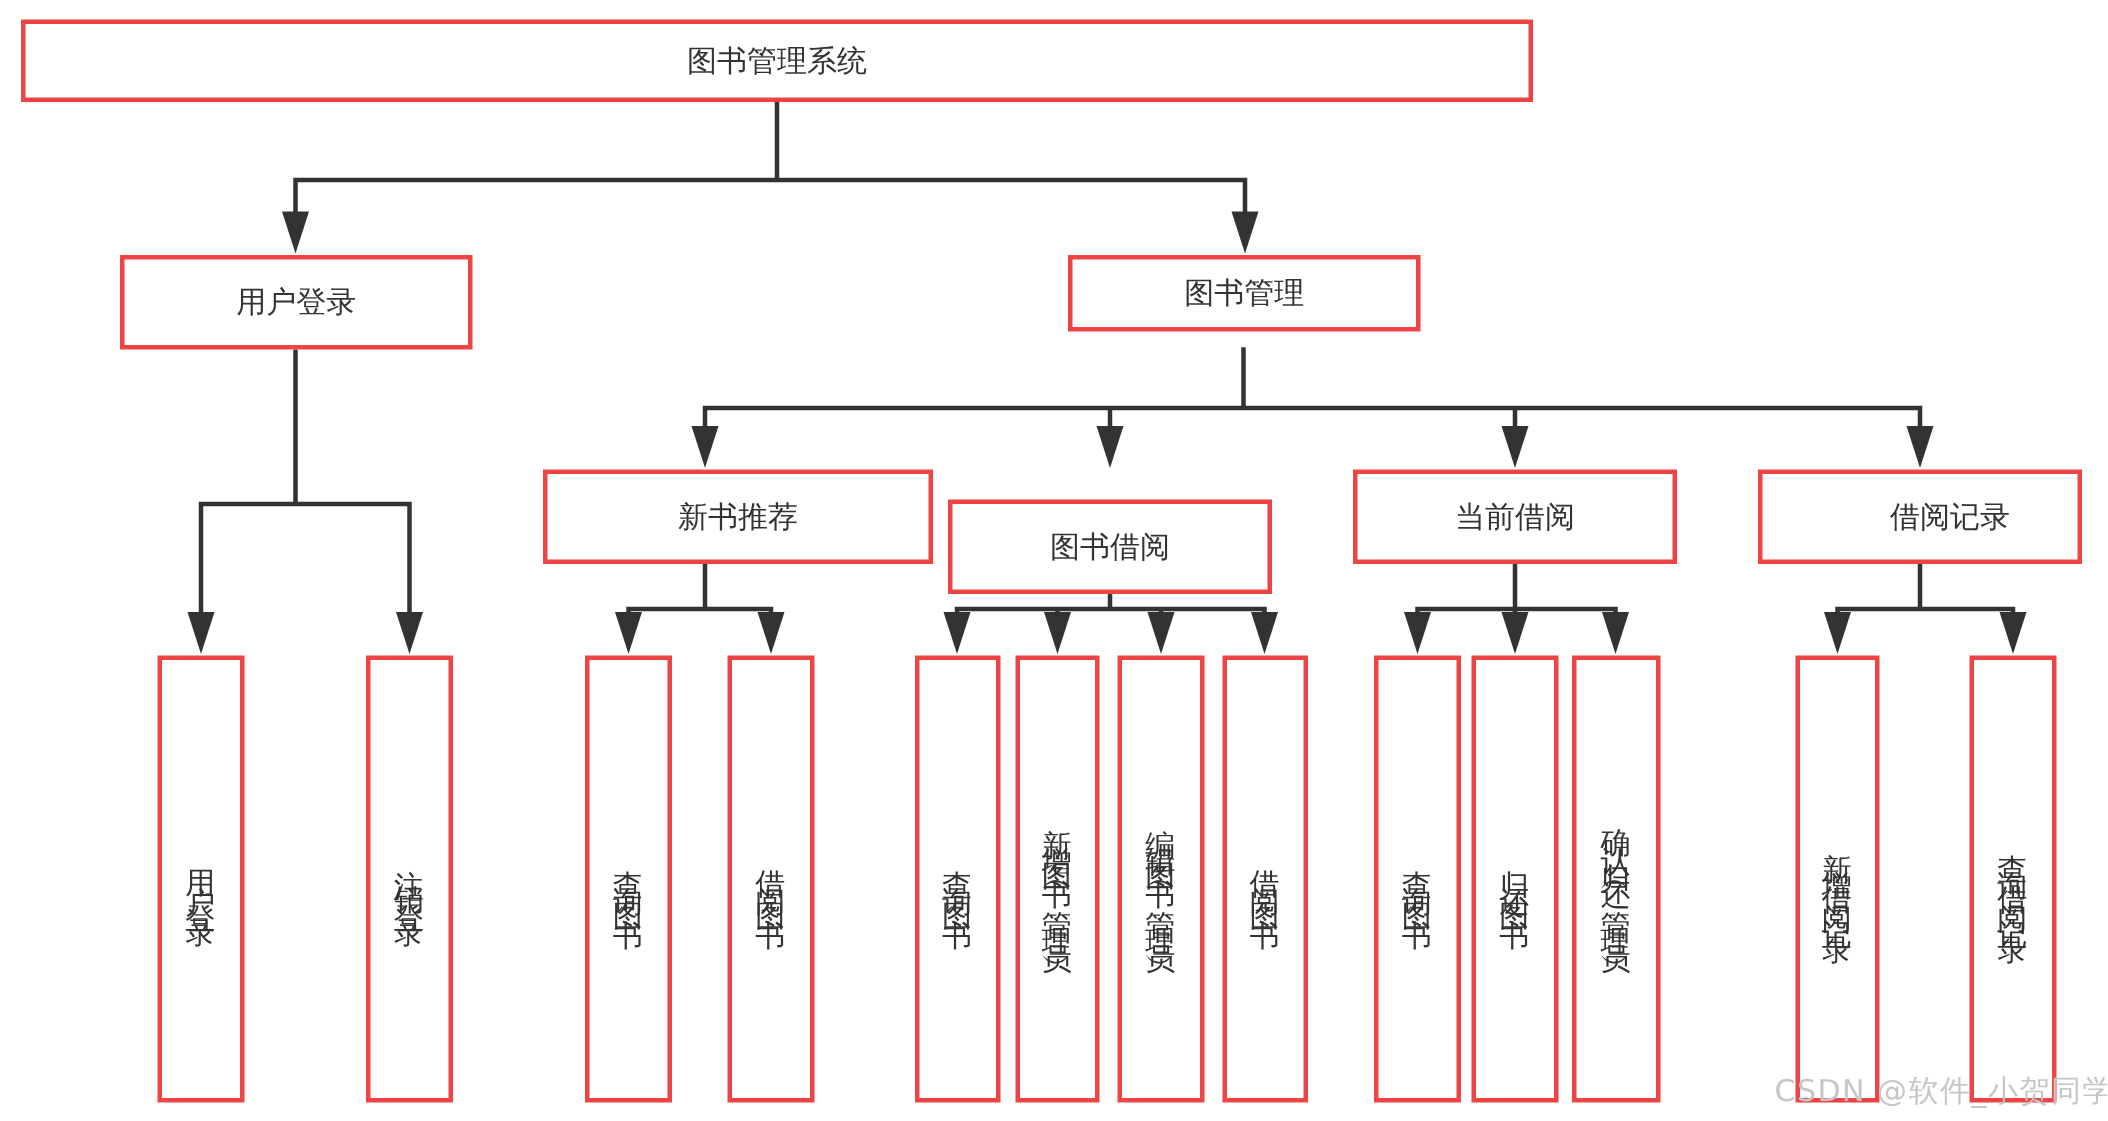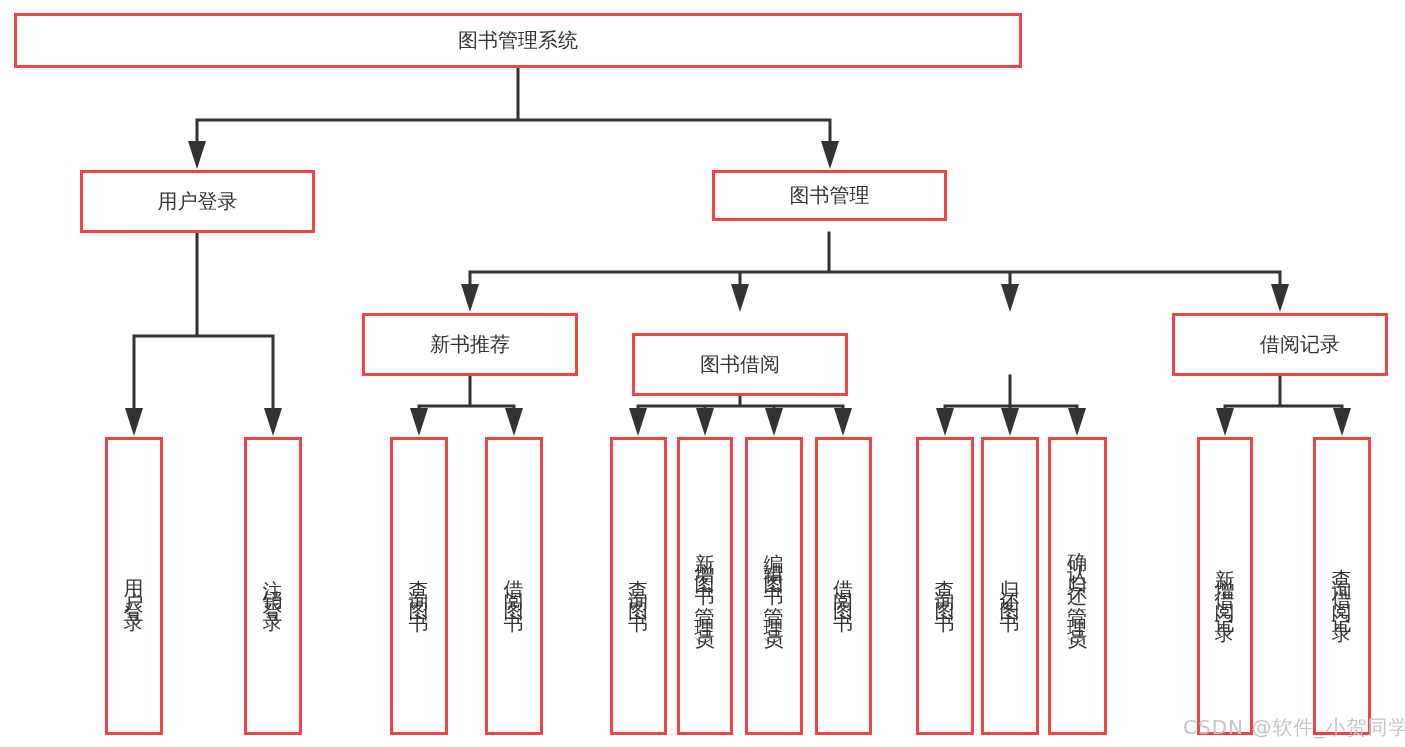--- a/index.html
+++ b/index.html
@@ -92,25 +92,28 @@
     <span class="lbl">图书管理系统</span>
   </div>
 
   <div class="node" style="left:80px; top:170px; width:235px; height:63px;">
     <span class="lbl">用户登录</span>
   </div>
   <div class="node" style="left:712px; top:170px; width:235px; height:51px;">
     <span class="lbl">图书管理</span>
   </div>
 
-  <div class="node" style="left:362px; top:313px; width:216px; height:63px;">
+  <div class="node" style="left:362px; top:313px; width:260px; height:63px;">
     <span class="lbl">新书推荐</span>
   </div>
   <div class="node" style="left:632px; top:313px; width:216px; height:63px;margin-top:20px;">
     <span class="lbl">图书借阅</span>
+  </div>
+  <div class="node" style="left:902px; top:313px; width:216px; height:63px;">
+    <span class="lbl">当前借阅</span>
   </div>
   <div class="node" style="left:1172px; top:313px; width:216px; height:63px;padding-left:40px;">
     <span class="lbl">借阅记录</span>
   </div>
 
   <div class="node vertical" style="left:105px; top:437px; width:58px; height:298px;">
     <span class="lbl">用户登录</span>
   </div>
   <div class="node vertical" style="left:244px; top:437px; width:58px; height:298px;">
     <span class="lbl">注销登录</span>

